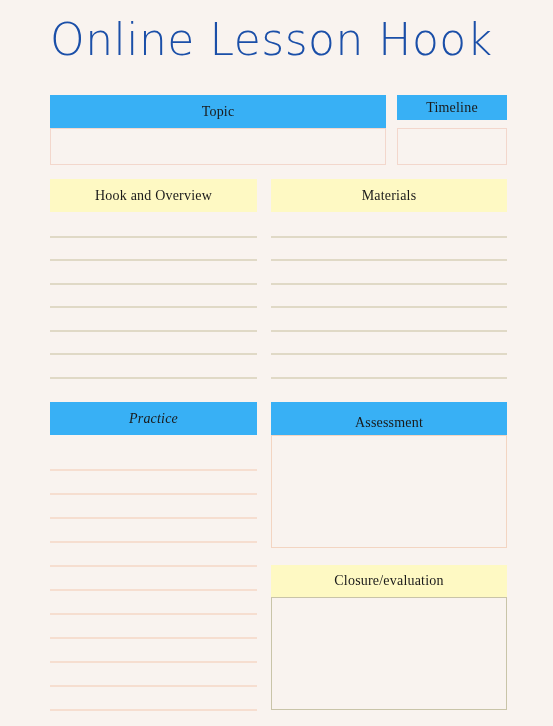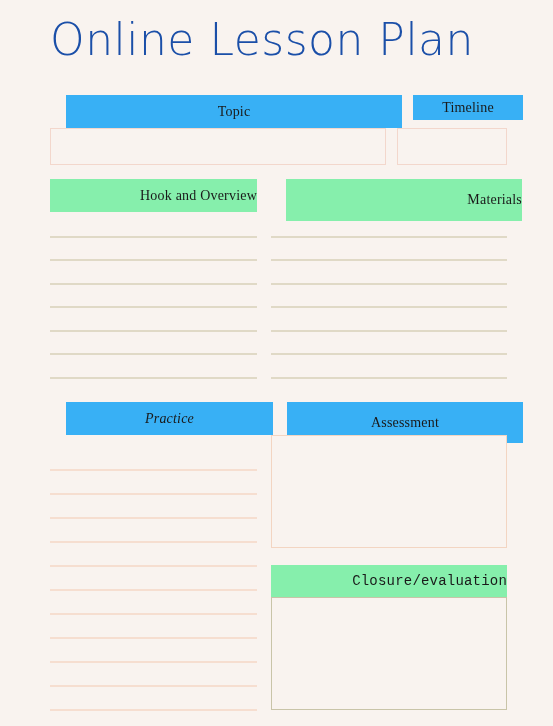--- a/index.html
+++ b/index.html
@@ -41,22 +41,22 @@
     position: absolute;
     box-sizing: border-box;
     display: flex;
     align-items: center;
     justify-content: center;
     font-family: "Liberation Serif", serif;
     font-size: 14px;
     color: #1A1A1A;
     letter-spacing: 0.2px;
   }
-  .hdr.blue   { background: #38B0F5; margin-left: 16px; }
-  .hdr.yellow { background: #86efac; justify-content: flex-end; }
+  .hdr.blue   { background: #38B0F5; }
+  .hdr.yellow { background: #fef9c3; }
 
   
   .box {
     position: absolute;
     box-sizing: border-box;
     background: #F9F3EF;
   }
   .box.pink  { border: 1px solid #F3D7CC; }
   .box.peach { border: 1px solid #F3D5C2; }
   .box.tan   { border: 1px solid #C9C4A8; }
@@ -78,21 +78,21 @@
   .col-left  { left: 50px;  width: 207px; }
   .col-right { left: 271px; width: 236px; }
   .col-topic { left: 50px;  width: 336px; }
   .col-time  { left: 397px; width: 110px; }
 </style>
 </head>
 <body>
 
 <div class="page">
 
-  <div class="title">Online Lesson Plan</div>
+  <div class="title">Online Lesson Hook</div>
 
   <div class="hdr blue col-topic" style="top:95px; height:33px;">
     <span>Topic</span>
   </div>
   <div class="box pink col-topic" style="top:128px; height:37px;"></div>
 
   <div class="hdr blue col-time" style="top:95px; height:25px;">
     <span>Timeline</span>
   </div>
   <div class="box pink col-time" style="top:128px; height:37px;"></div>
@@ -103,21 +103,21 @@
   <div class="rules beige col-left" style="top:236px; height:152px;">
     <div class="rule" style="top:0px;"></div>
     <div class="rule" style="top:23px;"></div>
     <div class="rule" style="top:47px;"></div>
     <div class="rule" style="top:70px;"></div>
     <div class="rule" style="top:94px;"></div>
     <div class="rule" style="top:117px;"></div>
     <div class="rule" style="top:141px;"></div>
   </div>
 
-  <div class="hdr yellow col-right" style="top:179px; height:42px;margin-left:15px;">
+  <div class="hdr yellow col-right" style="top:179px; height:33px;">
     <span>Materials</span>
   </div>
   <div class="rules beige col-right" style="top:236px; height:152px;">
     <div class="rule" style="top:0px;"></div>
     <div class="rule" style="top:23px;"></div>
     <div class="rule" style="top:47px;"></div>
     <div class="rule" style="top:70px;"></div>
     <div class="rule" style="top:94px;"></div>
     <div class="rule" style="top:117px;"></div>
     <div class="rule" style="top:141px;"></div>
@@ -138,18 +138,18 @@
     <div class="rule" style="top:192px;"></div>
     <div class="rule" style="top:216px;"></div>
     <div class="rule" style="top:240px;"></div>
   </div>
 
   <div class="hdr blue col-right" style="top:402px; height:41px;">
     <span>Assessment</span>
   </div>
   <div class="box peach col-right" style="top:435px; height:113px;"></div>
 
-  <div class="hdr yellow col-right" style="top:565px; height:32px;font-family:Liberation Mono, monospace;">
+  <div class="hdr yellow col-right" style="top:565px; height:32px;">
     <span>Closure/evaluation</span>
   </div>
   <div class="box tan col-right" style="top:597px; height:113px;"></div>
 
 </div>
 
 </body></html>

